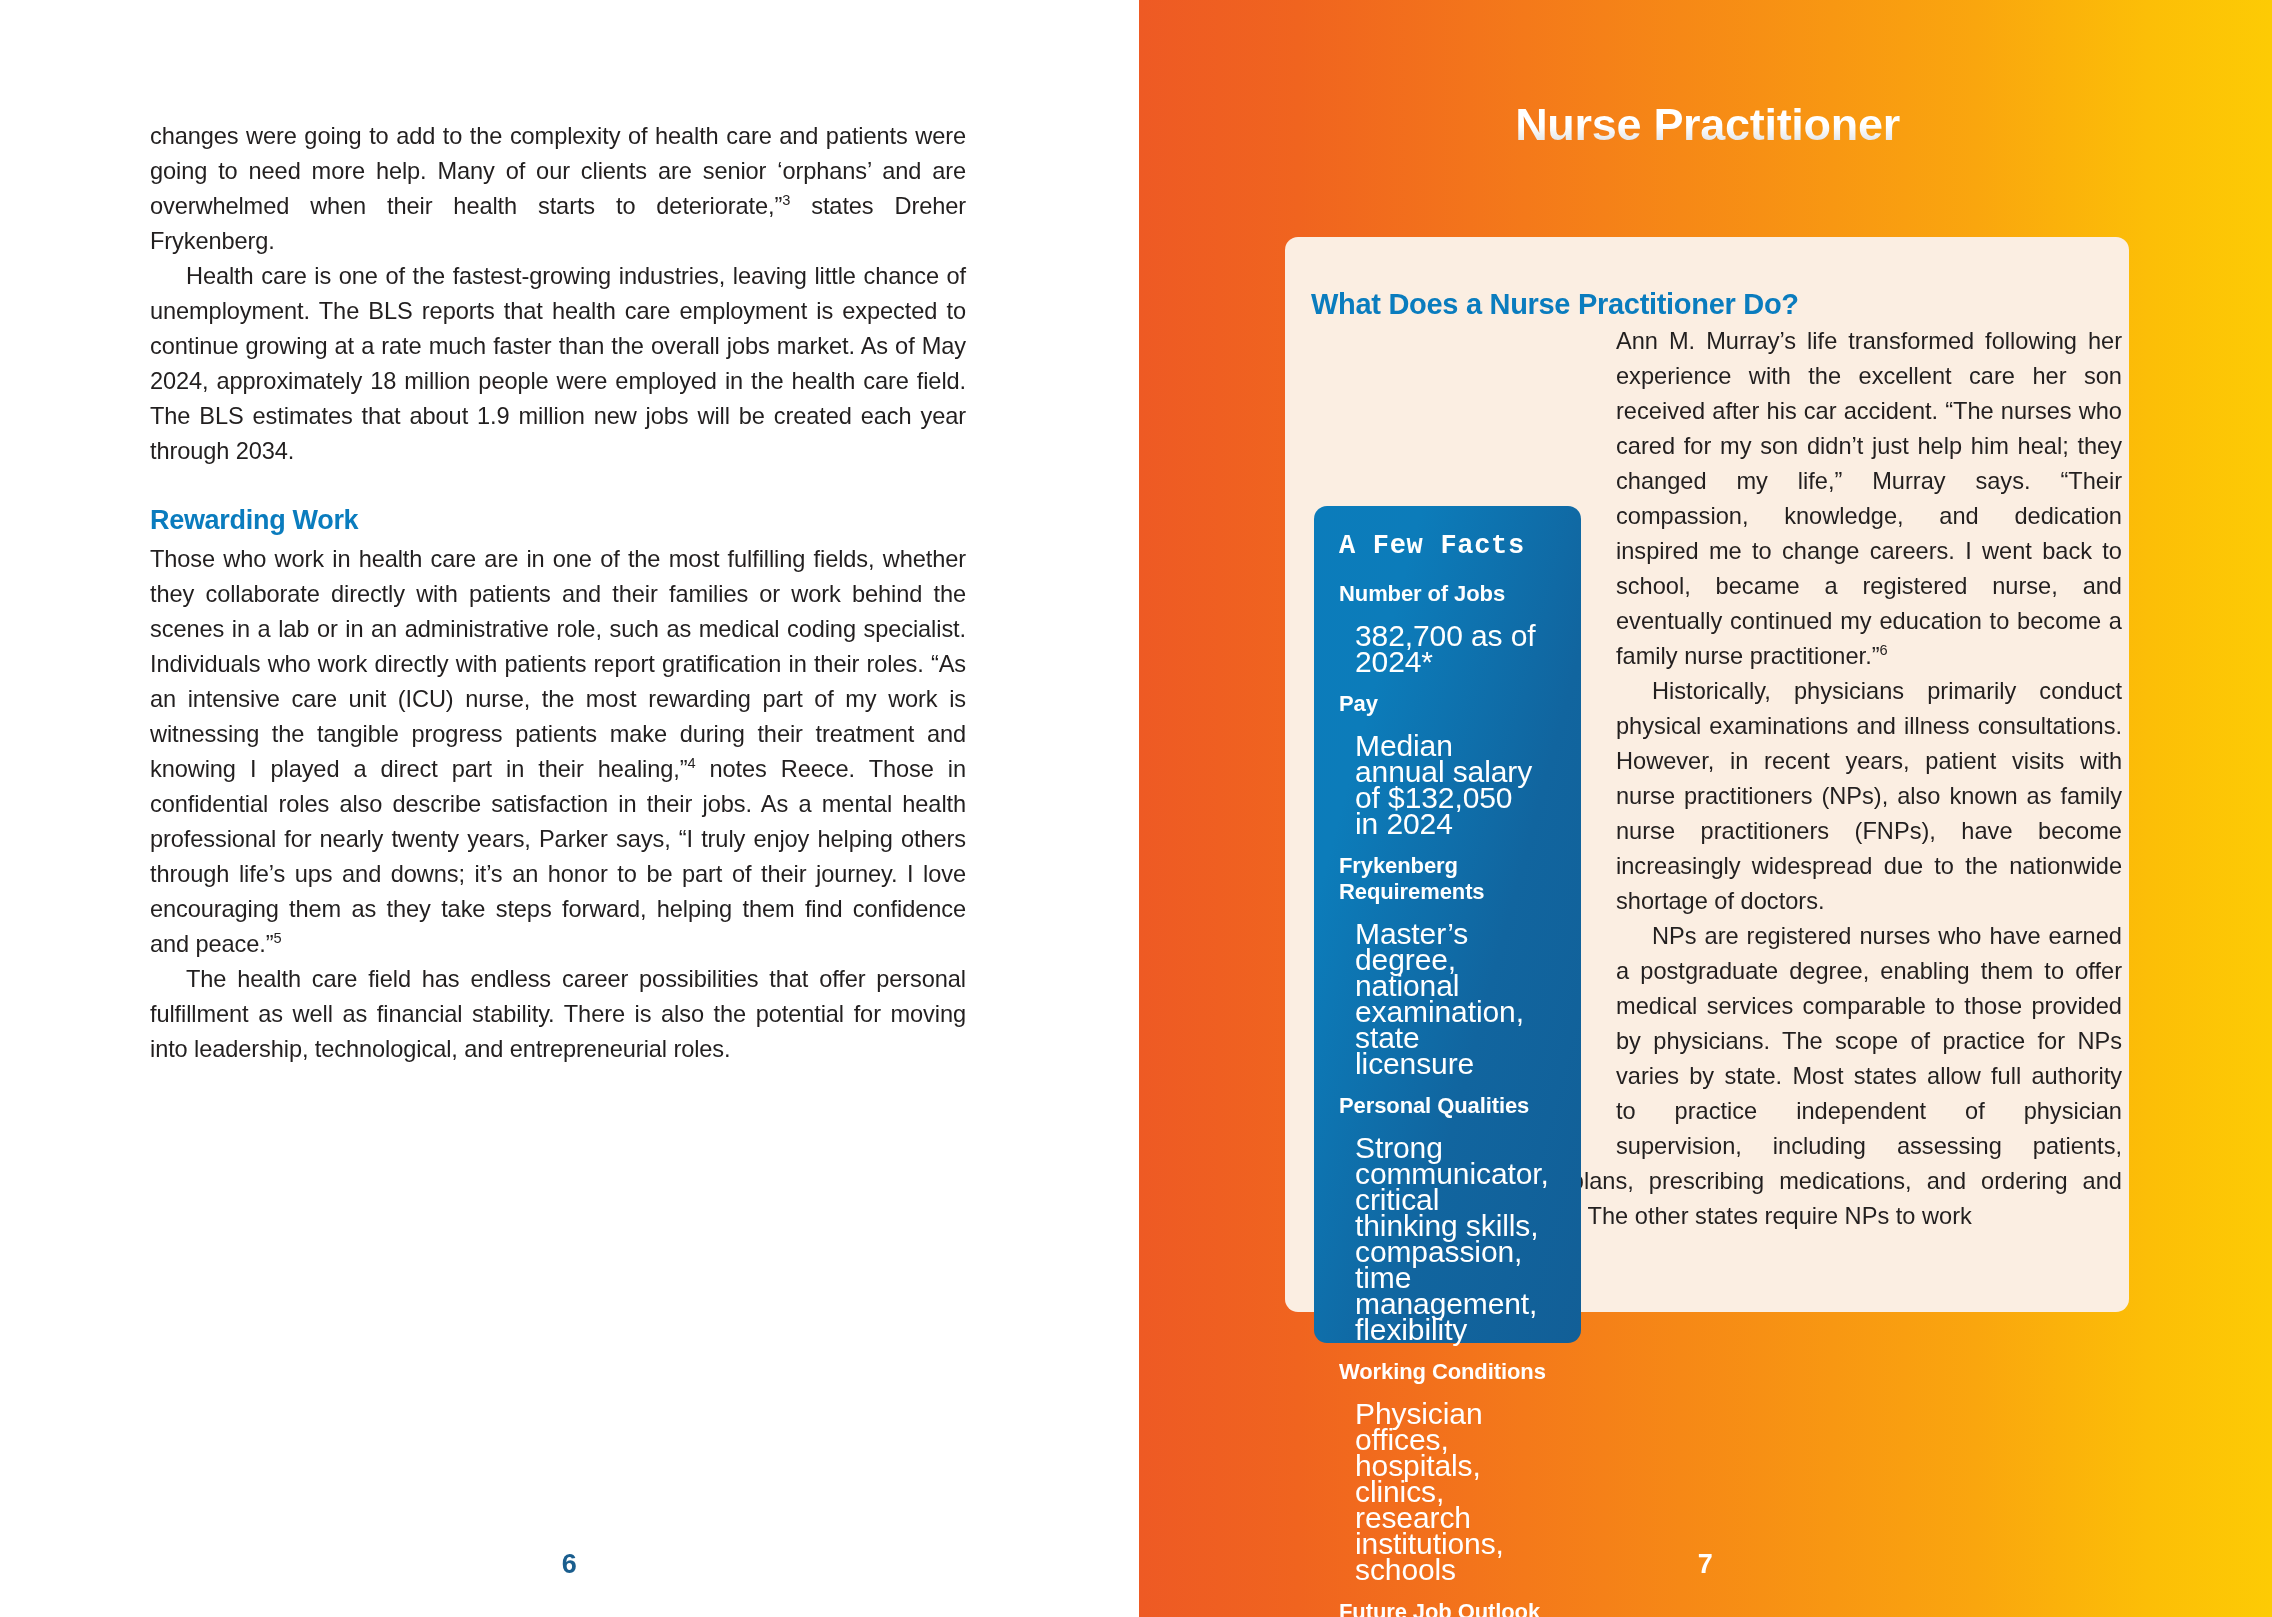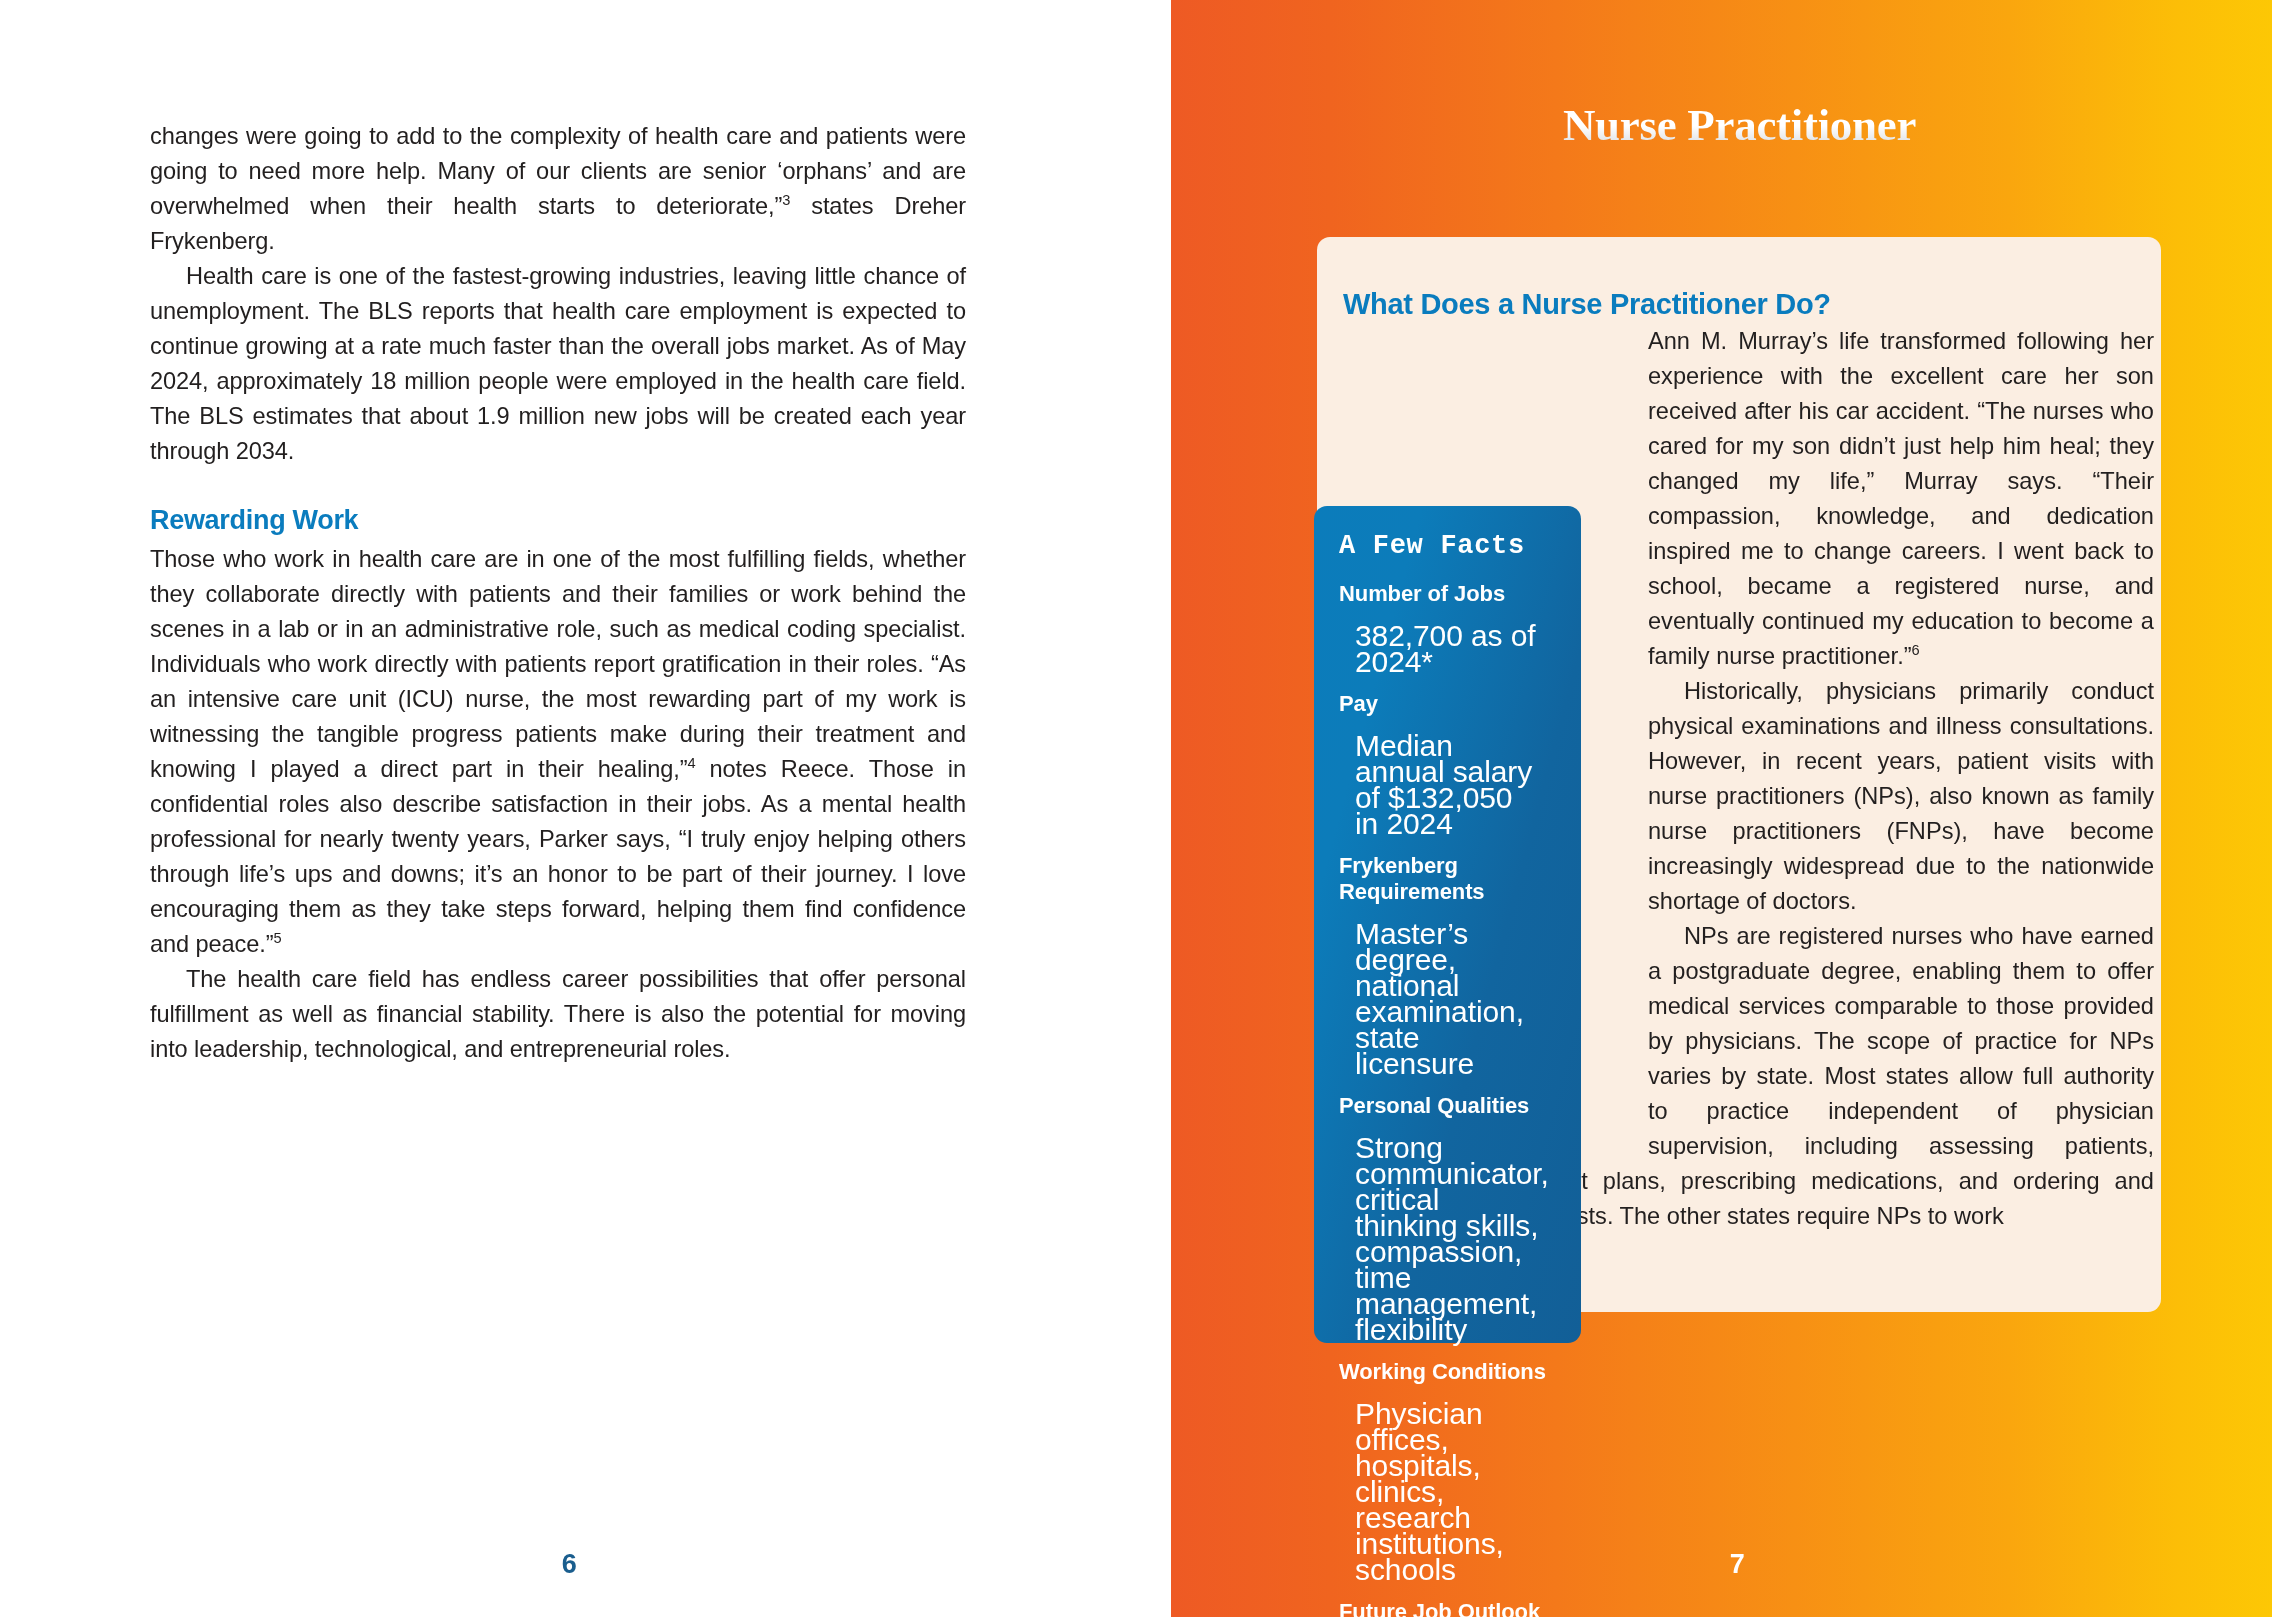--- a/index.html
+++ b/index.html
@@ -3,21 +3,21 @@
 <meta charset="utf-8">
 <title>Nurse Practitioner — Book Spread</title>
 <style>
   html,body{margin:0;padding:0;}
   body{
     width:2273px;height:1617px;
     font-family:"Liberation Sans", sans-serif;
     background:#ffffff;
     overflow:hidden;
   }
-  .spread{position:relative;width:1928px;height:1617px;display:flex;gap:32px;}
+  .spread{position:relative;width:1928px;height:1617px;display:flex;}
 
   
   .page-left{
     position:relative;
     width:1139px;height:1617px;
     background:#ffffff;
     flex:0 0 auto;
   }
   .left-col{
     position:absolute;
@@ -71,21 +71,21 @@
         #f4791a 34%,
         #f79014 55%,
         #faa60e 74%,
         #fcbe07 89%,
         #fdcb04 100%);
   }
   .chapter-title{
     position:absolute;
     left:4px;right:0;top:69px;
     text-align:center;
-    font-family:Liberation Serif, serif;
+    font-family:Liberation Sans, sans-serif;
     font-weight:bold;
     font-size:45px;
     letter-spacing:-0.3px;
     color:#ffffff;
     background:linear-gradient(180deg,#ffffff 0%,#ffffff 52%,#e6e8ea 78%,#ffffff 100%);
     -webkit-background-clip:text;
     background-clip:text;
     -webkit-text-fill-color:transparent;
   }
 

